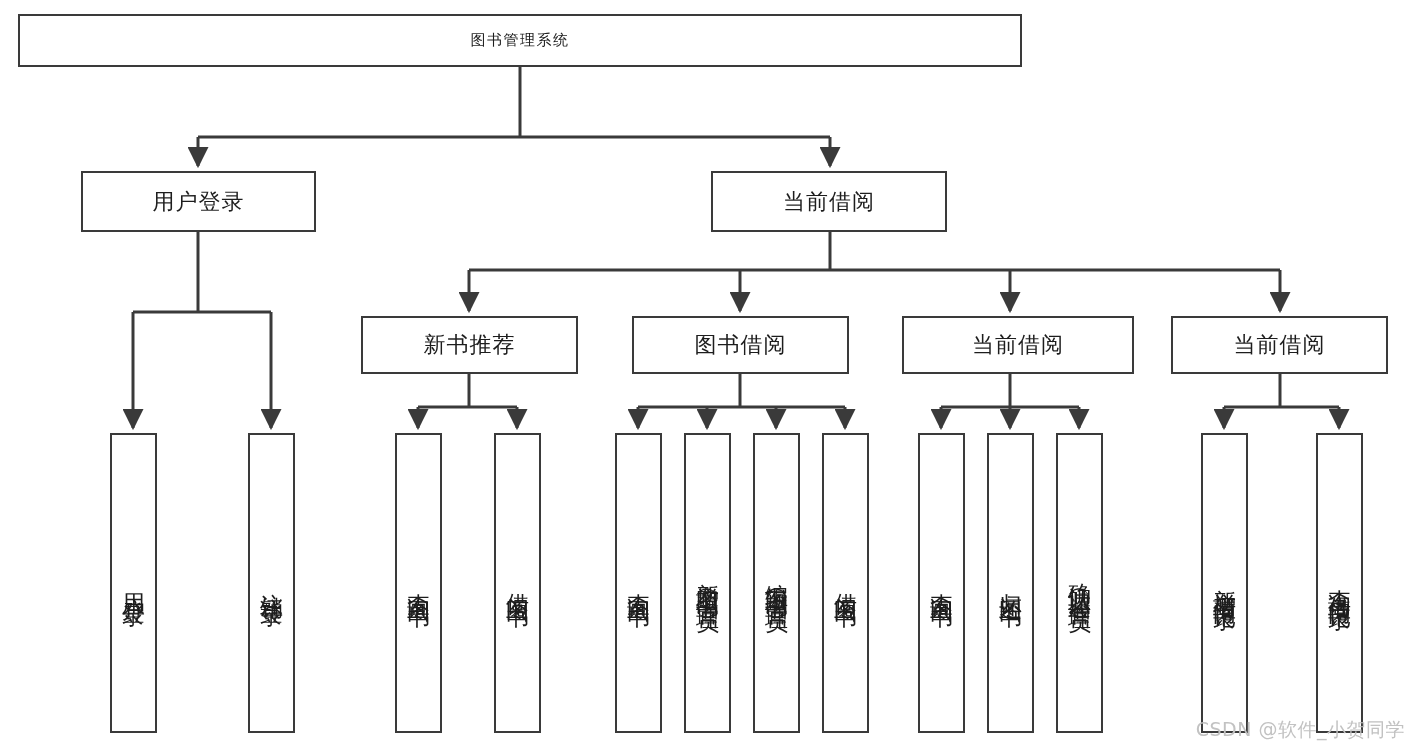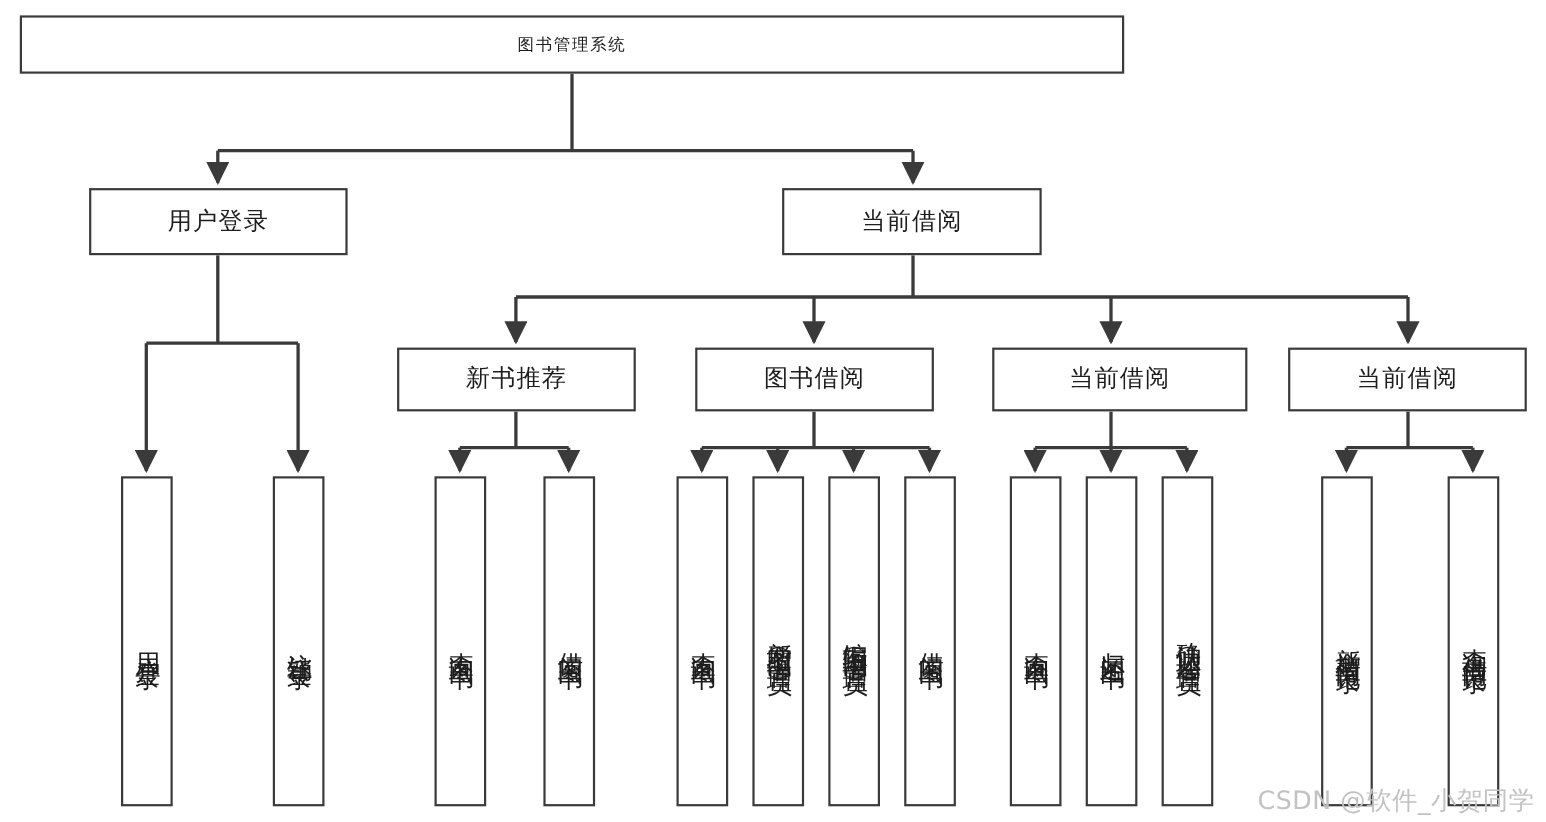--- a/index.html
+++ b/index.html
@@ -60,23 +60,23 @@
   .node.vert .node-label {
     writing-mode: vertical-rl;
     text-orientation: upright;
     font-size: 23px;
     letter-spacing: 4px;
     line-height: 1;
     max-height: 100%;
   }
   #watermark {
     position: absolute;
-    right: 10px;
+    right: 0;
     bottom: 4px;
-    font-size: 23px;
+    font-size: 19px;
     color: #c2c2c2;
     letter-spacing: 0.5px;
     white-space: nowrap;
     z-index: 5;
     font-family: "DejaVu Sans", "Liberation Sans", sans-serif;
   }
 </style>
 </head>
 <body>
 

